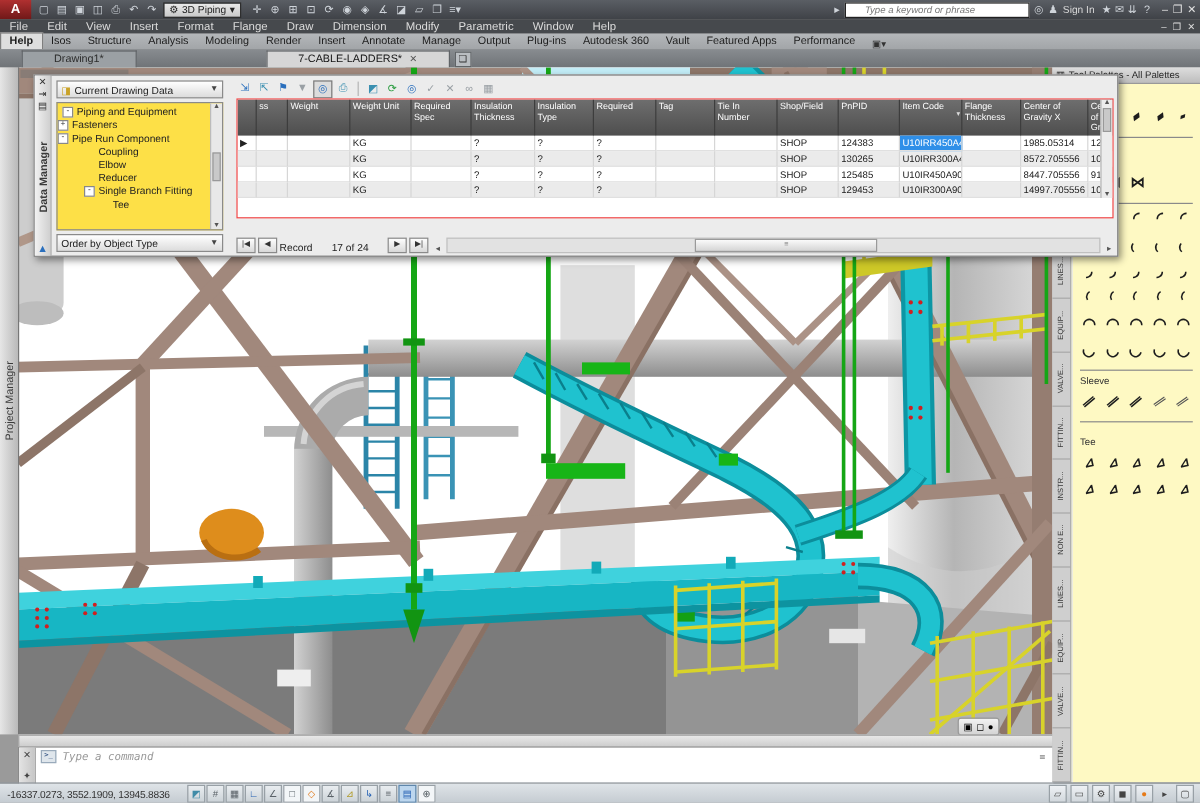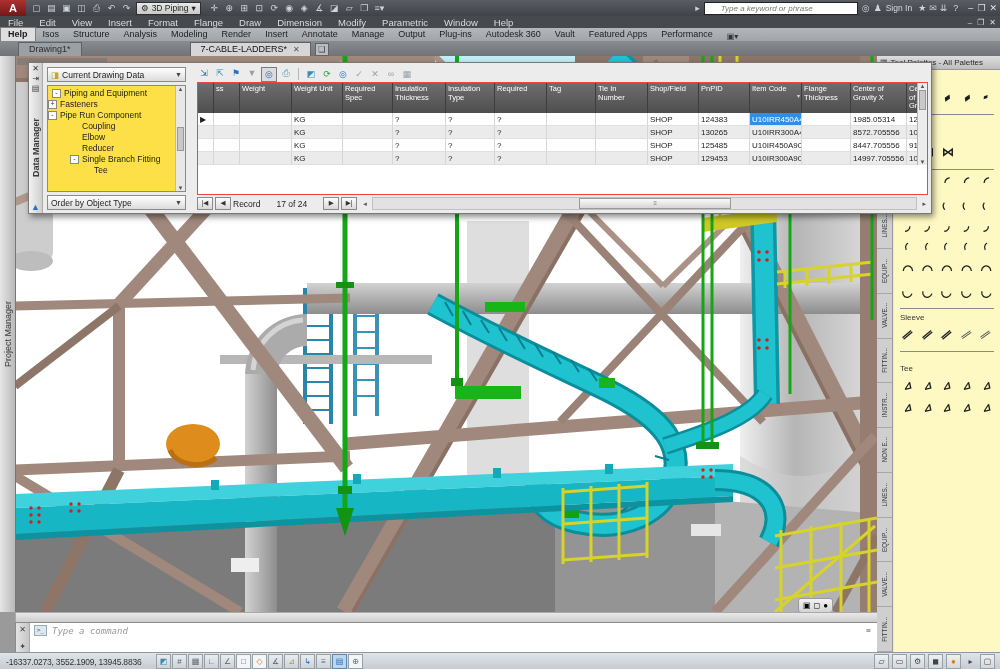--- a/index.html
+++ b/index.html
@@ -26,21 +26,21 @@
   .menubar .m{padding:0 8px;cursor:default}
   .menubar .dwinctl{margin-left:auto;display:flex;gap:5px;padding-right:4px;font-size:8px;color:#ddd}
   .ribbontabs{left:0;top:28px;width:1000px;height:13px;background:linear-gradient(#b4b7ba,#a2a5a8);
               display:flex;align-items:flex-end;font-size:9px;color:#1c1c1c;z-index:50}
   .rtab{padding:1px 7px;height:11px;line-height:11px;cursor:default}
   .rtab[data-active="true"]{background:#dedede;border:1px solid #7e7e7e;border-bottom:none;font-weight:bold}
   .ribmin{margin-left:4px;font-size:8px;color:#333;padding:0 3px}
   .drawtabs{left:0;top:41px;width:1000px;height:15px;background:linear-gradient(#888c90,#707478);
             display:flex;align-items:flex-end;z-index:50}
   .dtab{height:13px;line-height:13px;font-size:9px;color:#2c2c2c;background:#9ba0a4;
-        border:1px solid #5f6366;border-bottom:none;padding:0 10px;margin-left:18px;display:flex;gap:6px;align-items:center}
+        border:1px solid #5f6366;border-bottom:none;padding:0 26px;margin-left:18px;display:flex;gap:6px;align-items:center}
   .dtab[data-active="true"]{background:#d6d6d6;color:#111;margin-left:108px}
   .tab-x{display:none;font-size:8px;color:#555}
   .tab-x[data-show="true"]{display:inline}
   .newtab{width:12px;height:11px;background:#b9bdc1;border:1px solid #5f6366;margin-left:4px;font-size:8px;
           line-height:11px;text-align:center;color:#333}
   
   .sceneclip{left:15px;top:56px;width:862px;height:556px;overflow:hidden;background:#fff;z-index:1}
   .pmstrip{left:0;top:56px;width:15px;height:556px;background:linear-gradient(90deg,#e6e6e6,#b9b9b9);
            border-right:1px solid #777;z-index:5;display:flex;align-items:center;justify-content:center}
   .vtext{writing-mode:vertical-rl;transform:rotate(180deg);font-size:9px;color:#3a3a3a}
@@ -79,21 +79,21 @@
   .th{font-size:7.5px;line-height:1.15;padding:2px 2px;border-right:1px solid #3d3d3d;overflow:hidden;position:relative}
   .th:nth-child(13)::after{content:"▾";position:absolute;right:1px;top:10px;font-size:6px;color:#ddd}
   .tr{height:13px}
   .tr:nth-child(even){background:#ebebeb}
   .td{font-size:8px;line-height:13px;color:#222;border-right:1px solid #d6d6d6;border-bottom:1px solid #e0e0e0;
       padding:0 2px;overflow:hidden;white-space:nowrap}
   .td.selected{background:#2f8fe8;color:#fff}
   .gridsb{position:absolute;right:0;top:0;width:9px;height:82px;background:#ececec;border-left:1px solid #b5b5b5;
           display:flex;flex-direction:column;font-size:6px;color:#555;text-align:center}
   .gridsb .thumb{flex:0 0 18px;background:#c9c9c9;border:1px solid #999;margin:1px}
-  .recnav{height:15px;display:flex;align-items:center;gap:2px;font-size:8.5px;color:#222;background:#ececec;padding-top:1px}
+  .recnav{height:15px;display:flex;align-items:flex-end;gap:2px;font-size:8.5px;color:#222;background:#ececec;padding-top:14px}
   .rbtn{width:14px;height:11px;background:linear-gradient(#fdfdfd,#d8d8d8);border:1px solid #8a8a8a;
         font-size:6.5px;line-height:10px;text-align:center;color:#333}
   .rectrack{flex:1;height:11px;background:#e2e2e2;border:1px solid #c0c0c0;position:relative;margin:0 3px}
   .recthumb{position:absolute;left:38%;width:150px;top:0;height:9px;background:linear-gradient(#fafafa,#d5d5d5);
             border:1px solid #9a9a9a;font-size:6px;line-height:9px;text-align:center;color:#777}
   
   .palwrap{left:877px;top:56px;width:123px;height:596px;background:#c6c6c6;z-index:20;display:flex;flex-direction:column}
   .paltitle{height:13px;font-size:8px;color:#2a2a2a;display:flex;align-items:center;gap:3px;padding:0 3px;
             background:linear-gradient(#dedede,#bdbdbd);border-bottom:1px solid #999;white-space:nowrap;overflow:hidden}
   .palbody{flex:1;display:flex;min-height:0}

